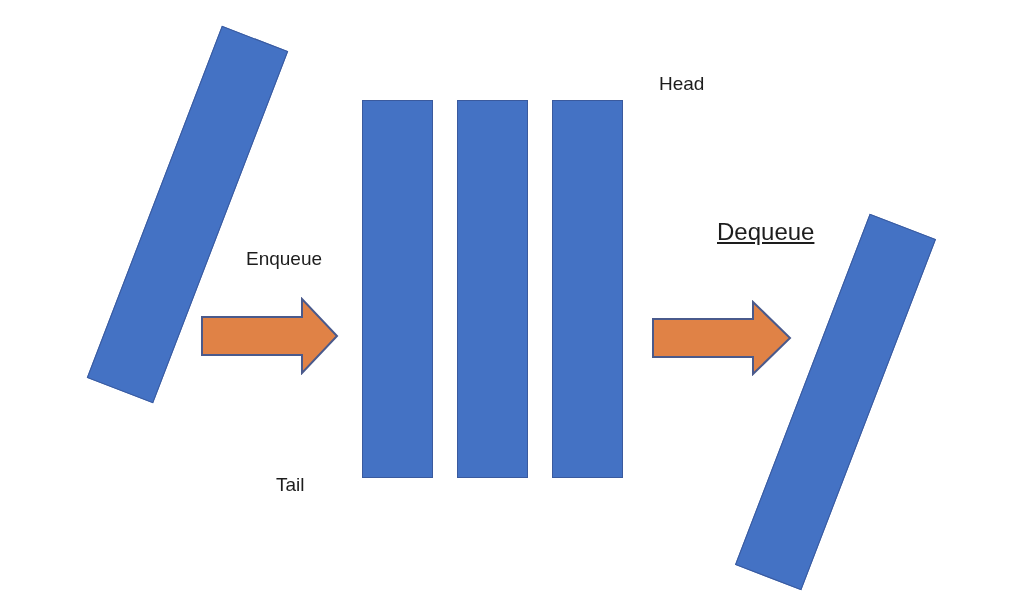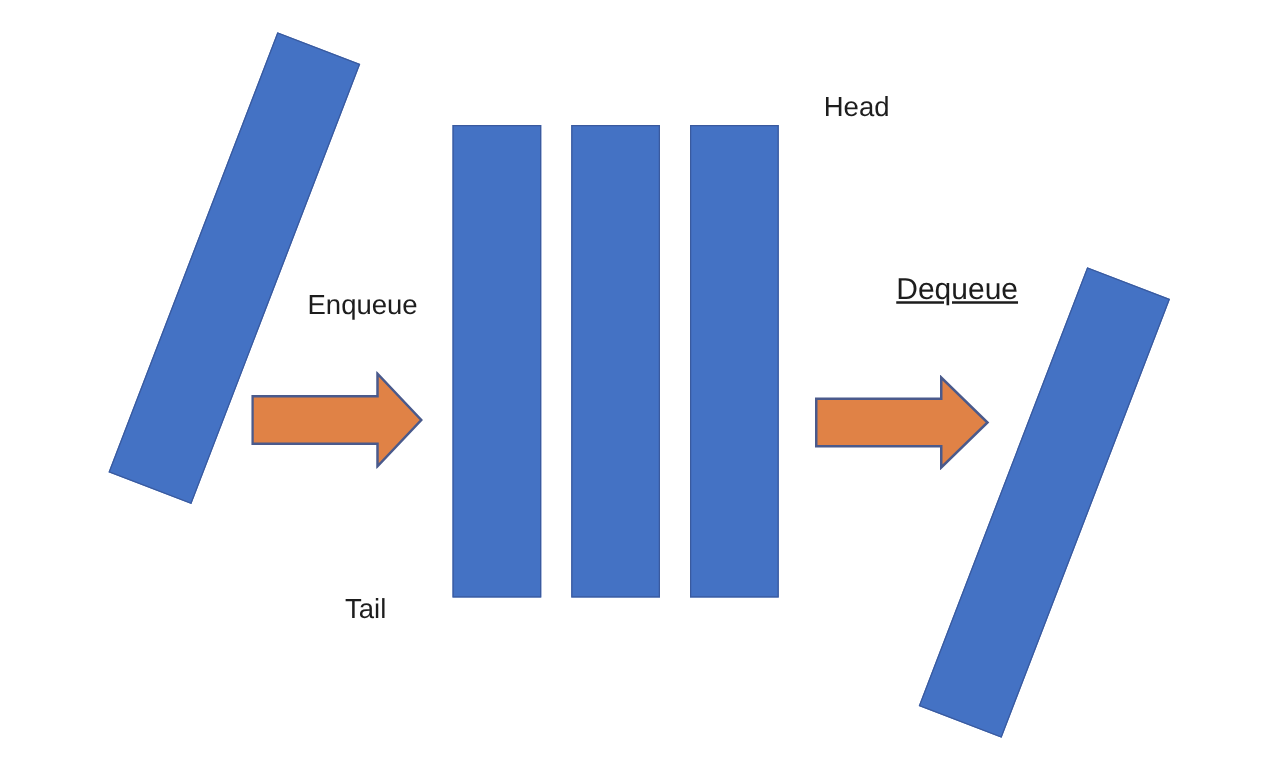--- a/index.html
+++ b/index.html
@@ -67,25 +67,25 @@
     fill: var(--arrow-fill);
     stroke: var(--arrow-border);
     stroke-width: 2;
     stroke-linejoin: miter;
   }
   .arrow-enqueue { left: 201px; top: 297px; }
   .arrow-dequeue { left: 652px; top: 300px; }
   .lbl {
     position: absolute;
     color: var(--text);
-    font-size: 22px;
+    font-size: 19px;
     line-height: 1.2;
     white-space: nowrap;
   }
-  .lbl-enqueue { left: 246px; top: 231px; }
+  .lbl-enqueue { left: 246px; top: 248px; }
   .lbl-head    { left: 659px; top: 73px; }
   .lbl-dequeue { left: 717px; top: 218px; font-size: 24px; text-decoration: underline; }
   .lbl-tail    { left: 276px; top: 474px; }
 </style>
 </head>
 <body>
 
 <div class="canvas">
 
   <div class="bar tilted-left"></div>

